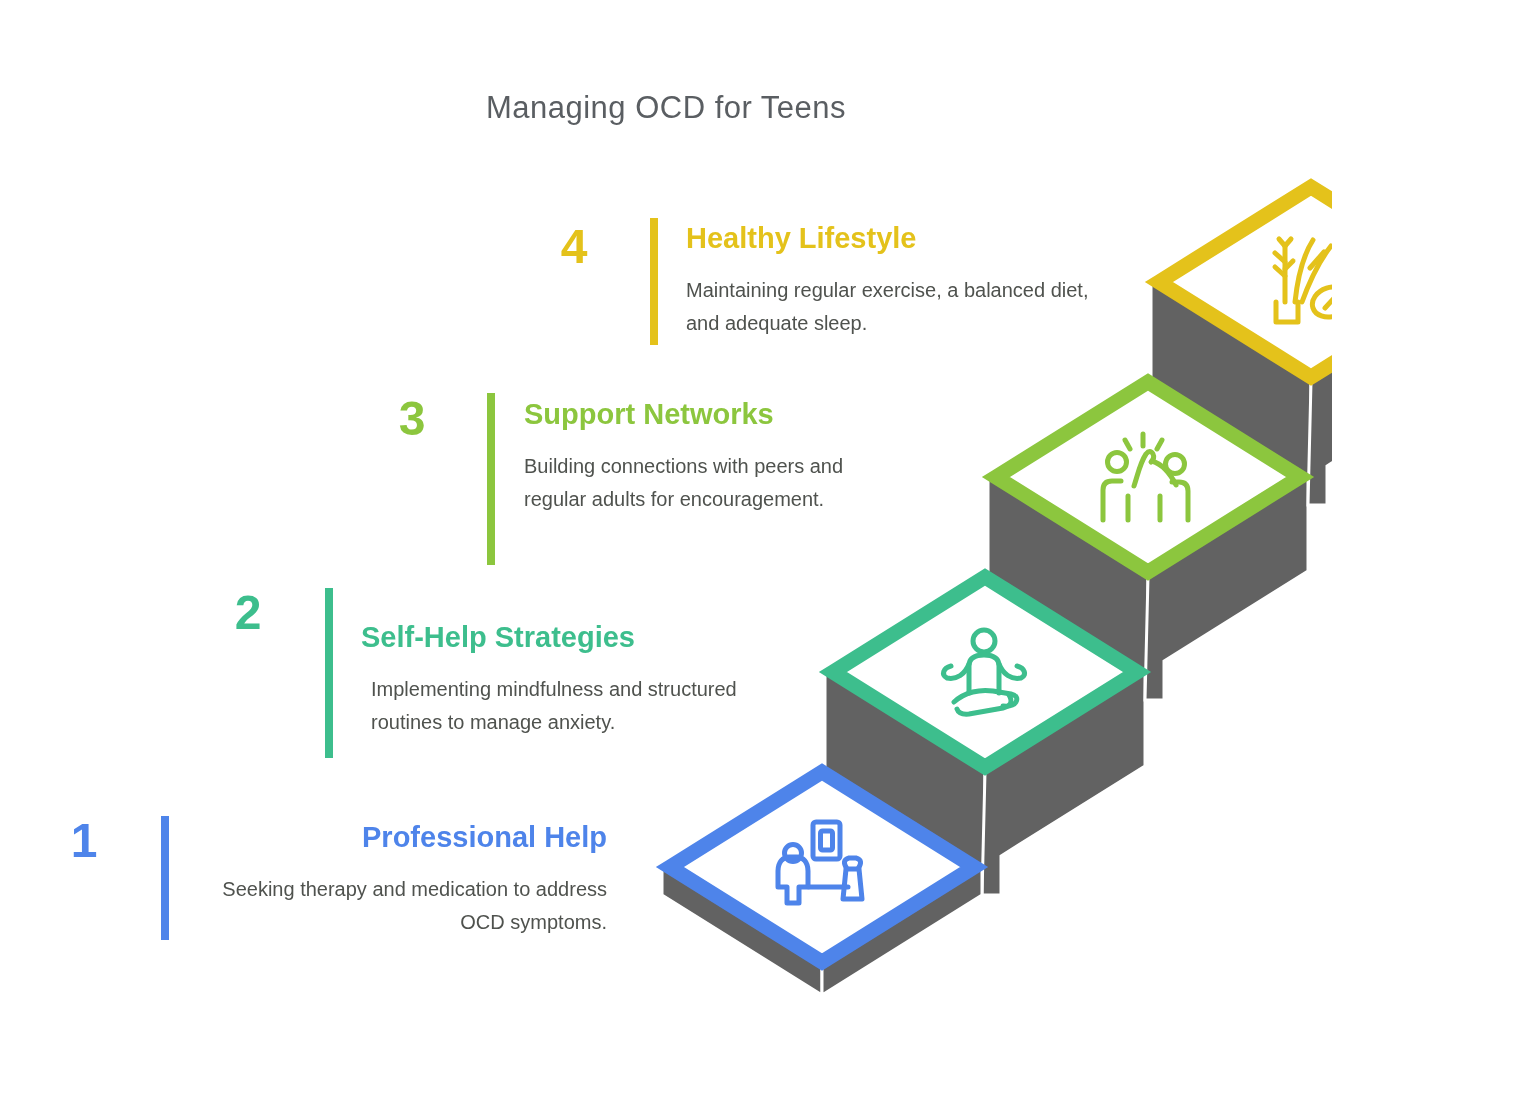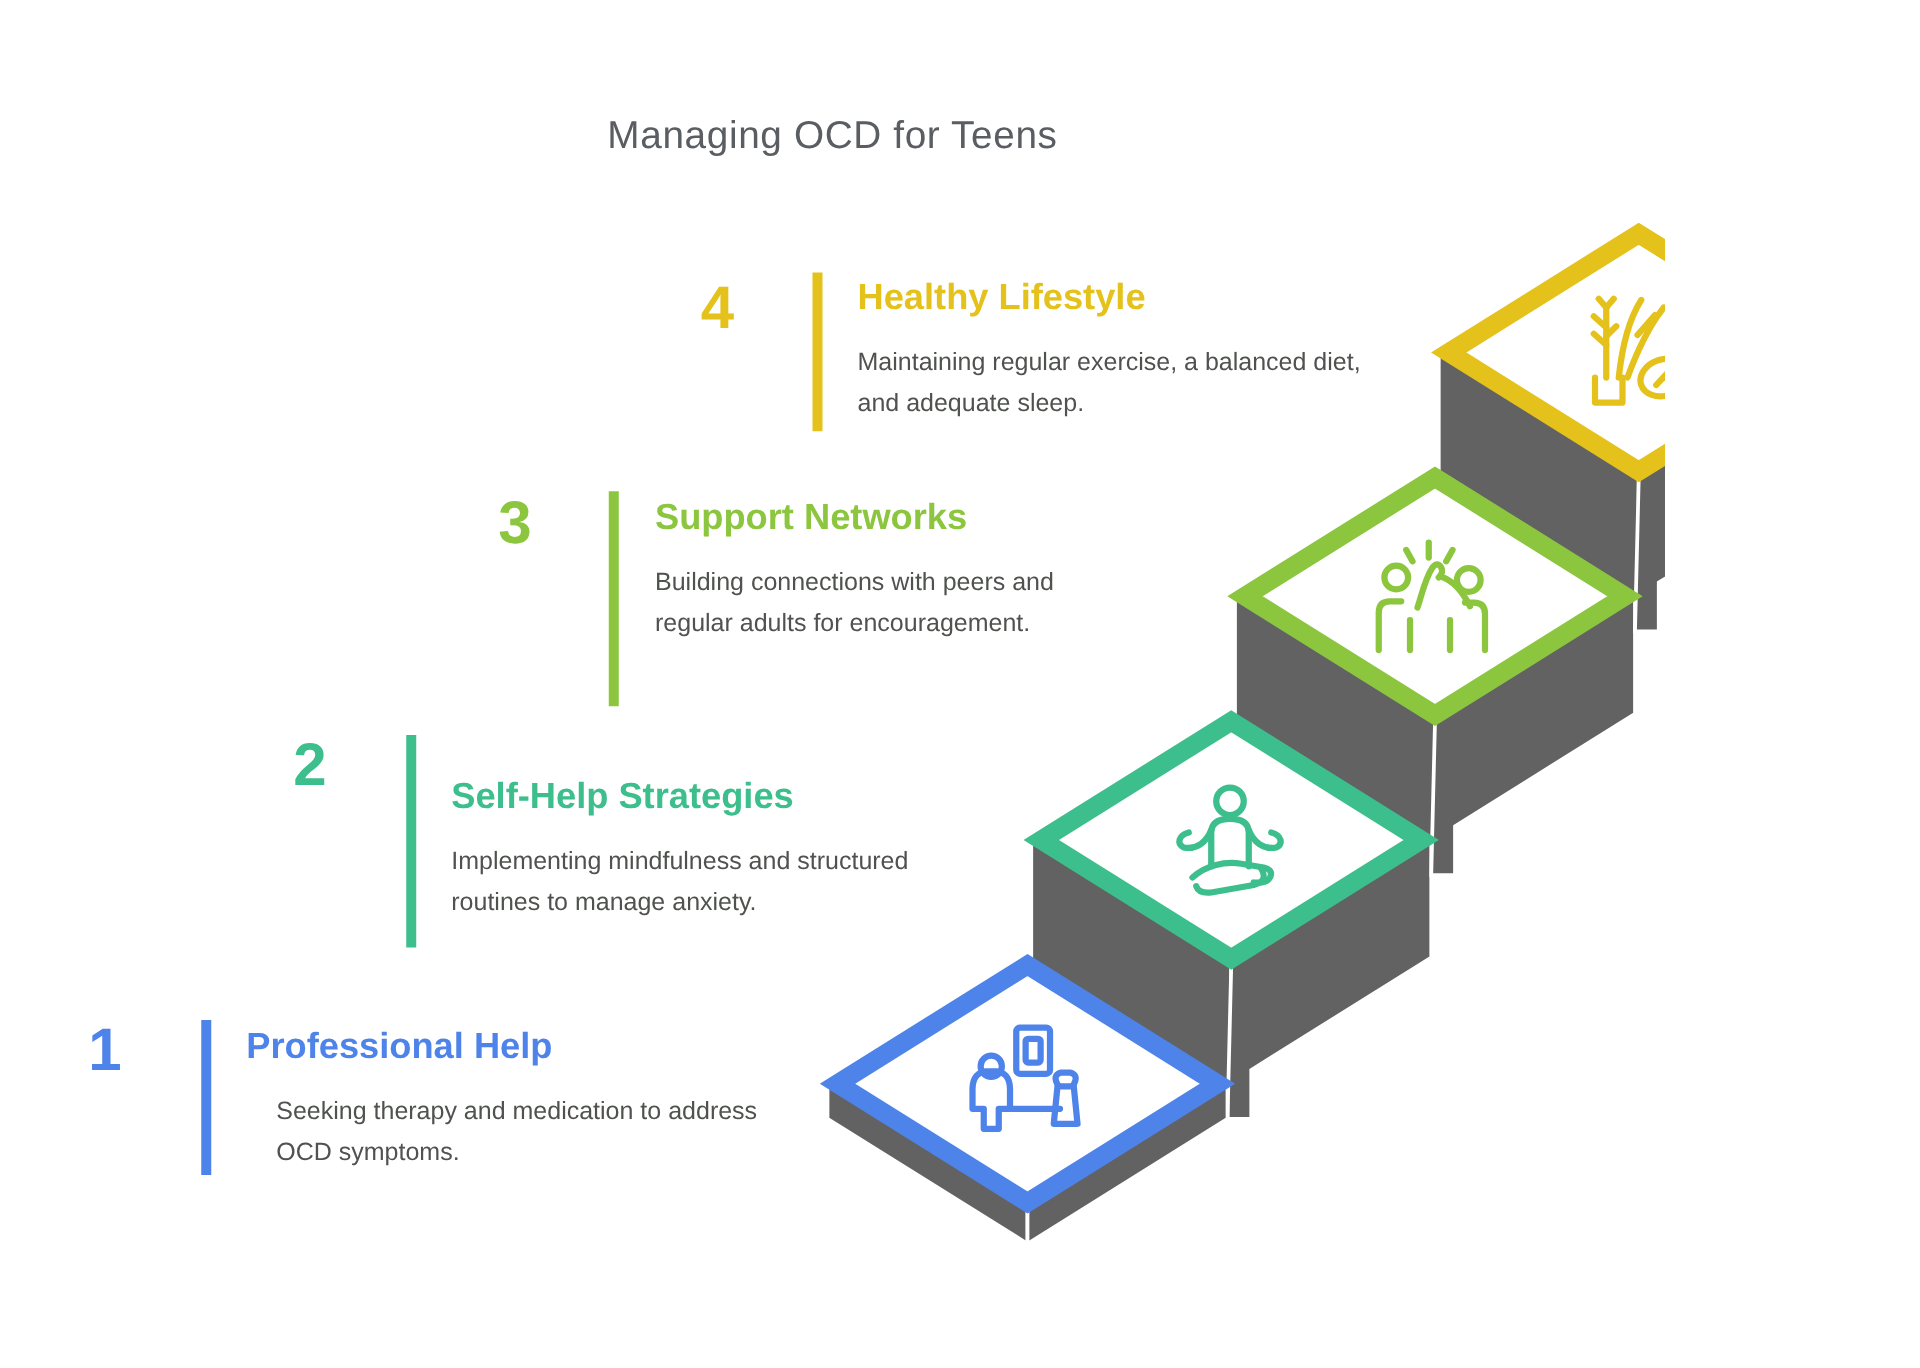--- a/index.html
+++ b/index.html
@@ -26,24 +26,24 @@
     color:var(--body-color,#4F524E); margin-top:19px;
   }
   
   .n1,.h1c { color:var(--c0); } .b1 { background:var(--c0); }
   .n2,.h2c { color:var(--c1); } .b2 { background:var(--c1); }
   .n3,.h3c { color:var(--c2); } .b3 { background:var(--c2); }
   .n4,.h4c { color:var(--c3); } .b4 { background:var(--c3); }
   
   .n1 { left:62px;  top:817px; }
   .b1 { left:161px; top:816px; height:124px; }
-  .c1 { left:197px; top:820px; } .d1 { width:410px;margin-left:24px; }
+  .c1 { left:197px; top:820px;text-align:right; } .d1 { width:410px; }
   .n2 { left:226px; top:589px; }
   .b2 { left:325px; top:588px; height:170px; }
-  .c2 { left:361px; top:620px; } .d2 { width:385px; }
+  .c2 { left:361px; top:620px; } .d2 { width:385px;margin-left:10px; }
   .n3 { left:390px; top:395px; }
   .b3 { left:487px; top:393px; height:172px; }
   .c3 { left:524px; top:397px; } .d3 { width:368px; }
   .n4 { left:552px; top:223px; }
   .b4 { left:650px; top:218px; height:127px; }
   .c4 { left:686px; top:221px; } .d4 { width:405px; }
   
   .stairs { position:absolute; left:0; top:0; }
   .gray { fill:var(--gray,#626262); stroke:#fff; stroke-width:3; }
   .tilewhite { fill:#fff; }

